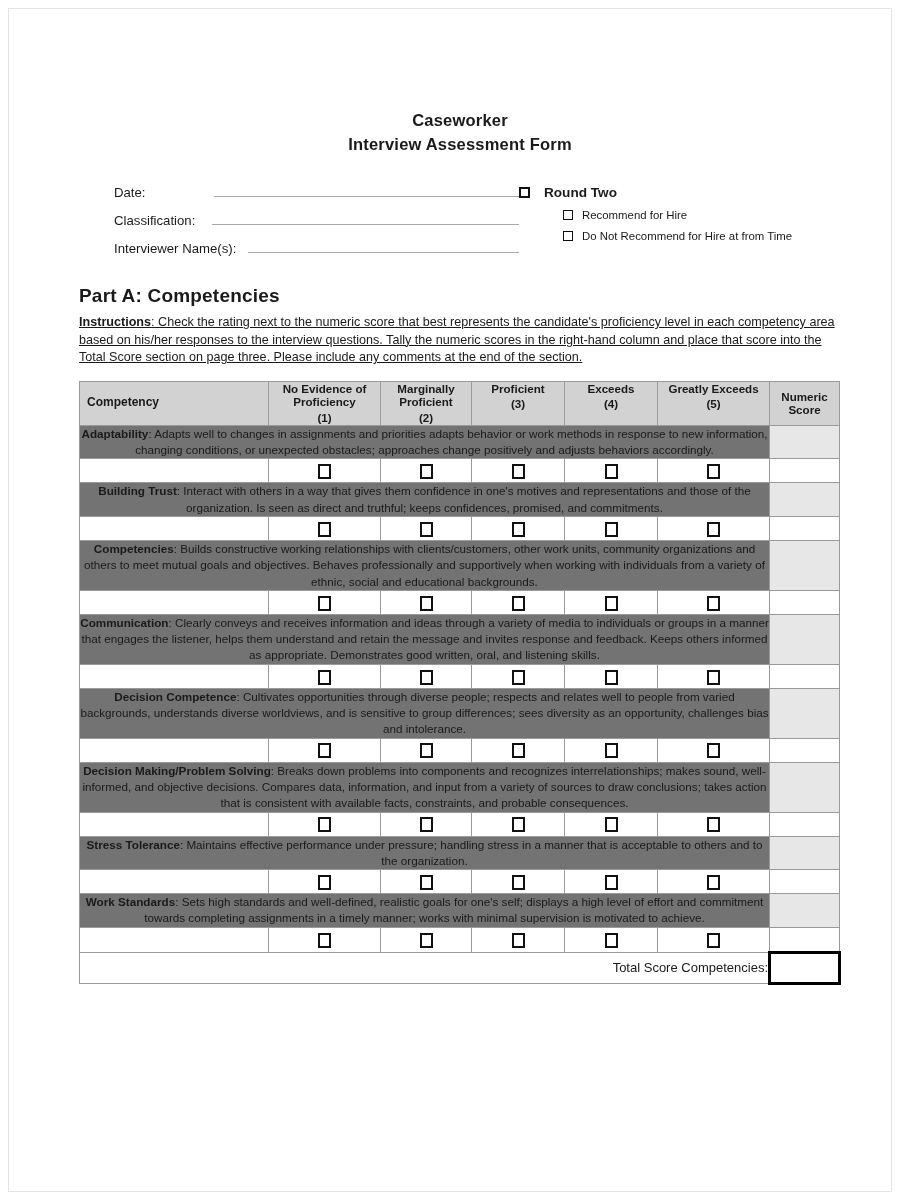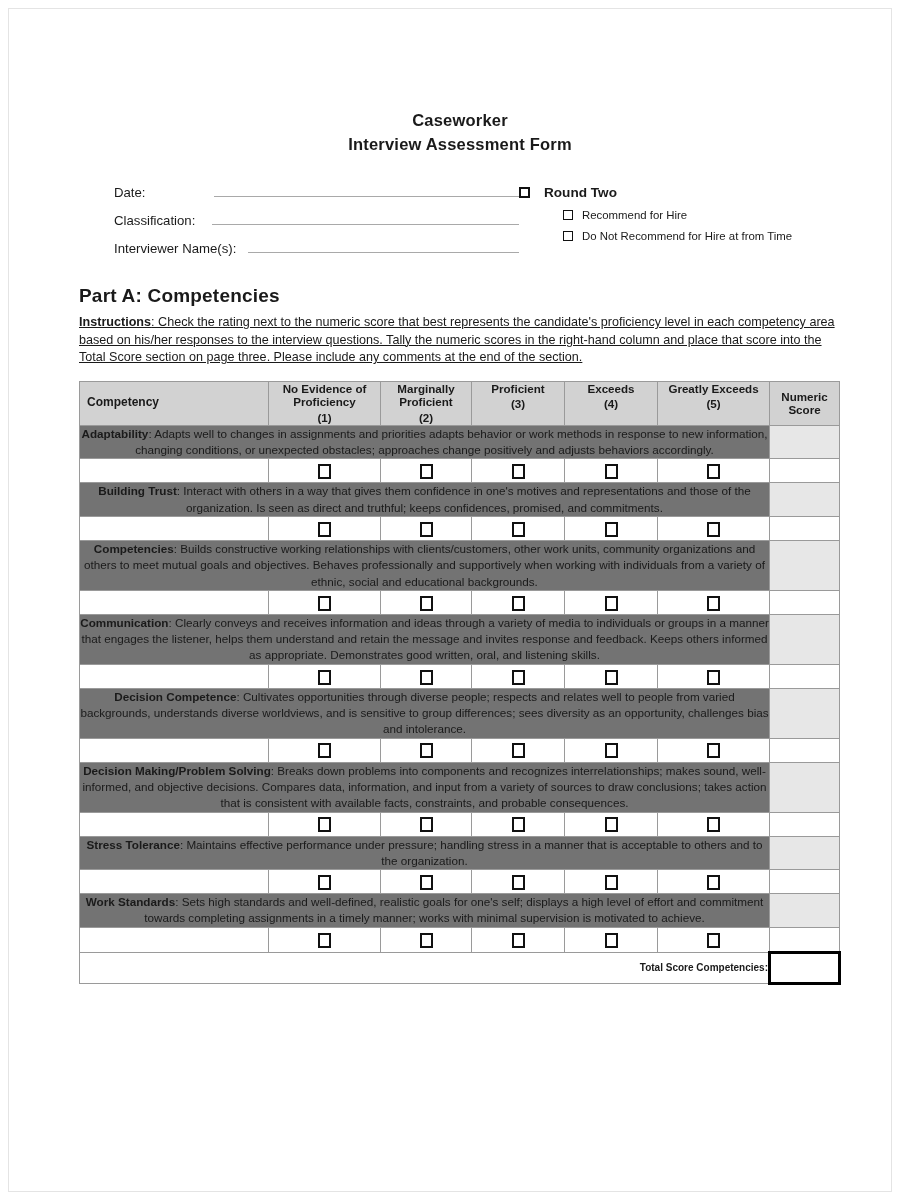--- a/index.html
+++ b/index.html
@@ -183,22 +183,22 @@
     vertical-align: middle;
   }
 
   tr.total-row td {
     height: 28px;
     background: #fff;
     vertical-align: middle;
   }
   td.total-label {
     text-align: right;
-    font-weight: bold;
-    font-size: 10px;
+    font-weight: normal;
+    font-size: 13px;
     padding-right: 9px;
   }
   td.total-box {
     background: #c9c9c9;
     border: 3px solid #000 !important;
   }
 </style>
 </head>
 <body>
 

